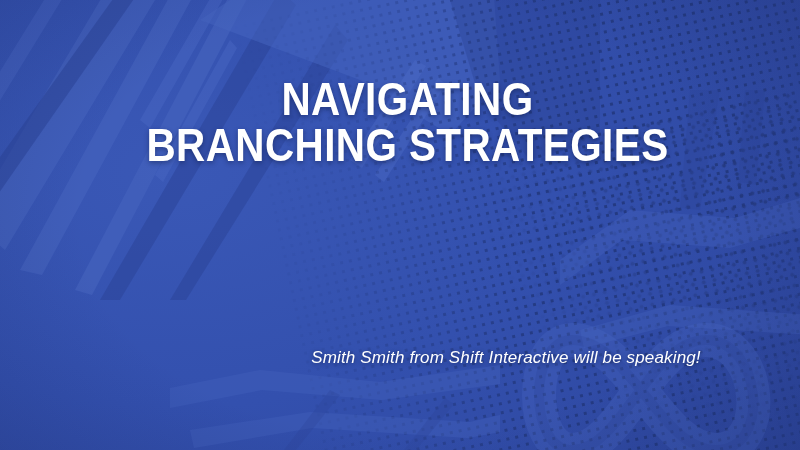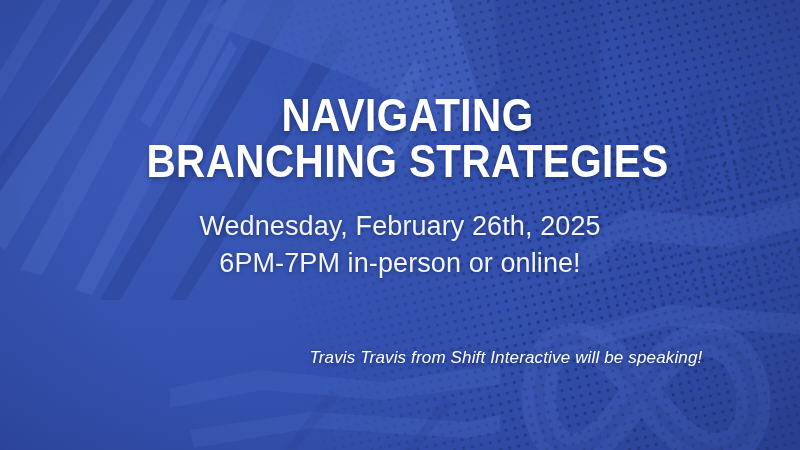--- a/index.html
+++ b/index.html
@@ -83,21 +83,21 @@
   
   .content {
     position: absolute;
     inset: 0;
   }
 
   .title-block {
     position: absolute;
     left: 0;
     right: 0;
-    top: 92px;
+    top: 76px;
     text-align: center;
     margin-left: 15px;
   }
   .title-line {
     color: #ffffff;
     font-family: "Liberation Sans Narrow", "Liberation Sans", sans-serif;
     font-weight: 700;
     font-size: 47px;
     line-height: 0.98;
     letter-spacing: 0.5px;
@@ -252,24 +252,20 @@
 
   <div class="bg-vignette"></div>
 
   <div class="content">
 
     <div class="title-block">
       <div class="title-line l1">NAVIGATING</div>
       <div class="title-line l2">BRANCHING STRATEGIES</div>
     </div>
 
-    <div class="date-block">
-      <div class="date-line">Wednesday, February 26th, 2025</div>
-      <div class="date-line">6PM-7PM in-person or online!</div>
+
+    <div class="speaker-block">
+      <div class="speaker-line">Smith Smith from Shift Interactive will be speaking!</div>
     </div>
 
-    <div class="speaker-block">
-      <div class="speaker-line">Travis Travis from Shift Interactive will be speaking!</div>
-    </div>
-
 
   </div>
 </div>
 
 </body></html>

